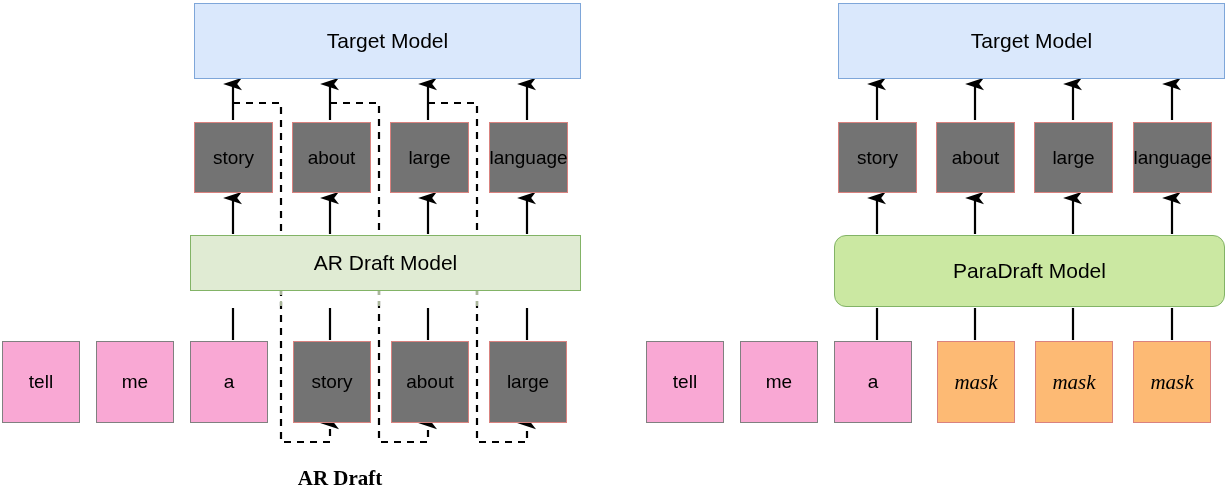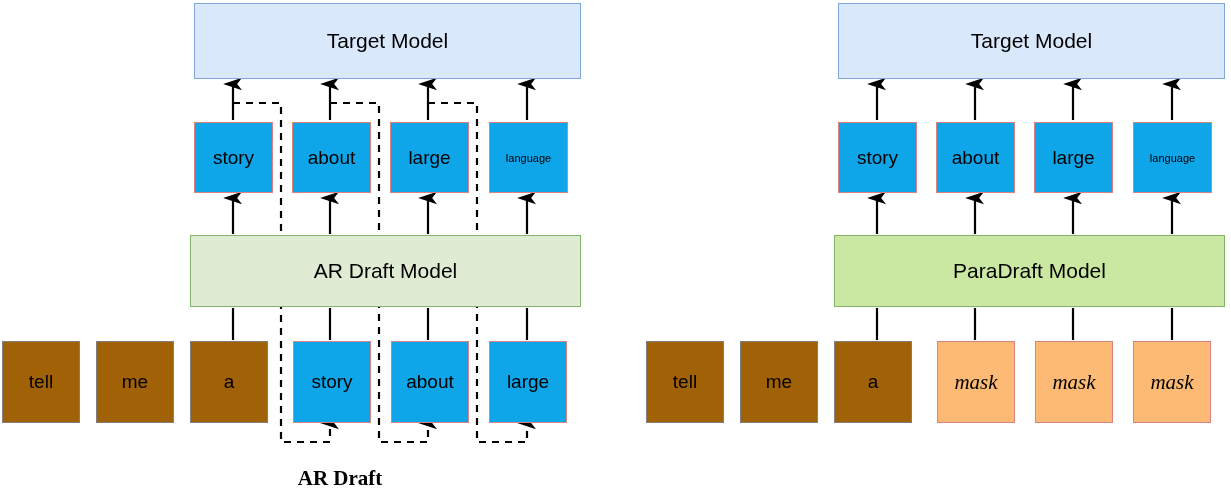--- a/index.html
+++ b/index.html
@@ -14,28 +14,28 @@
   .node{position:absolute;box-sizing:border-box;display:flex;align-items:center;justify-content:center;text-align:center;}
 
   .target-box{
     background:#dae8fc;border:1px solid #7ea6d9;
     font-size:21px;color:#000;
   }
   .green-box{
     border:1px solid #82b366;font-size:21px;color:#000;
   }
   .green-ar{background:#e0ebd3;}
-  .green-pard{background:#cbe8a2;}
+  .green-pard{background:#cbe8a2;border-radius:12px;}
   .pink-box{
-    background:#0ea5e9;border:1.5px solid #d9827f;
+    background:#737373;border:1.5px solid #d9827f;
     font-size:19px;color:#000;
   }
-  .pink-box.small{font-size:11px;}
+  .pink-box.small{font-size:19px;}
   .gray-box{
-    background:#a16207;border:1.5px solid #808080;
+    background:#f9a8d4;border:1.5px solid #808080;
     font-size:19px;color:#000;
   }
   .mask-box{
     background:#fdba74;border:1.5px solid #d9827f;
     font-family:"Liberation Serif",serif;font-style:italic;
     font-size:21px;color:#000;
   }
   .caption{
     position:absolute;font-size:21px;font-weight:bold;color:#000;
     text-align:center;
@@ -116,21 +116,21 @@
   <div class="node pink-box" style="left:292px;top:122px;width:79px;height:71px;">
     <span>about</span>
   </div>
   <div class="node pink-box" style="left:390px;top:122px;width:79px;height:71px;">
     <span>large</span>
   </div>
   <div class="node pink-box small" style="left:489px;top:122px;width:79px;height:71px;">
     <span>language</span>
   </div>
 
-  <div class="node green-box green-ar" style="left:190px;top:235px;width:391px;height:72px;">
+  <div class="node green-box green-ar" style="left:190px;top:235px;width:391px;height:56px;">
     <span>AR Draft Model</span>
   </div>
 
   <div class="node gray-box" style="left:2px;top:341px;width:78px;height:82px;">
     <span>tell</span>
   </div>
   <div class="node gray-box" style="left:96px;top:341px;width:78px;height:82px;">
     <span>me</span>
   </div>
   <div class="node gray-box" style="left:190px;top:341px;width:78px;height:82px;">

